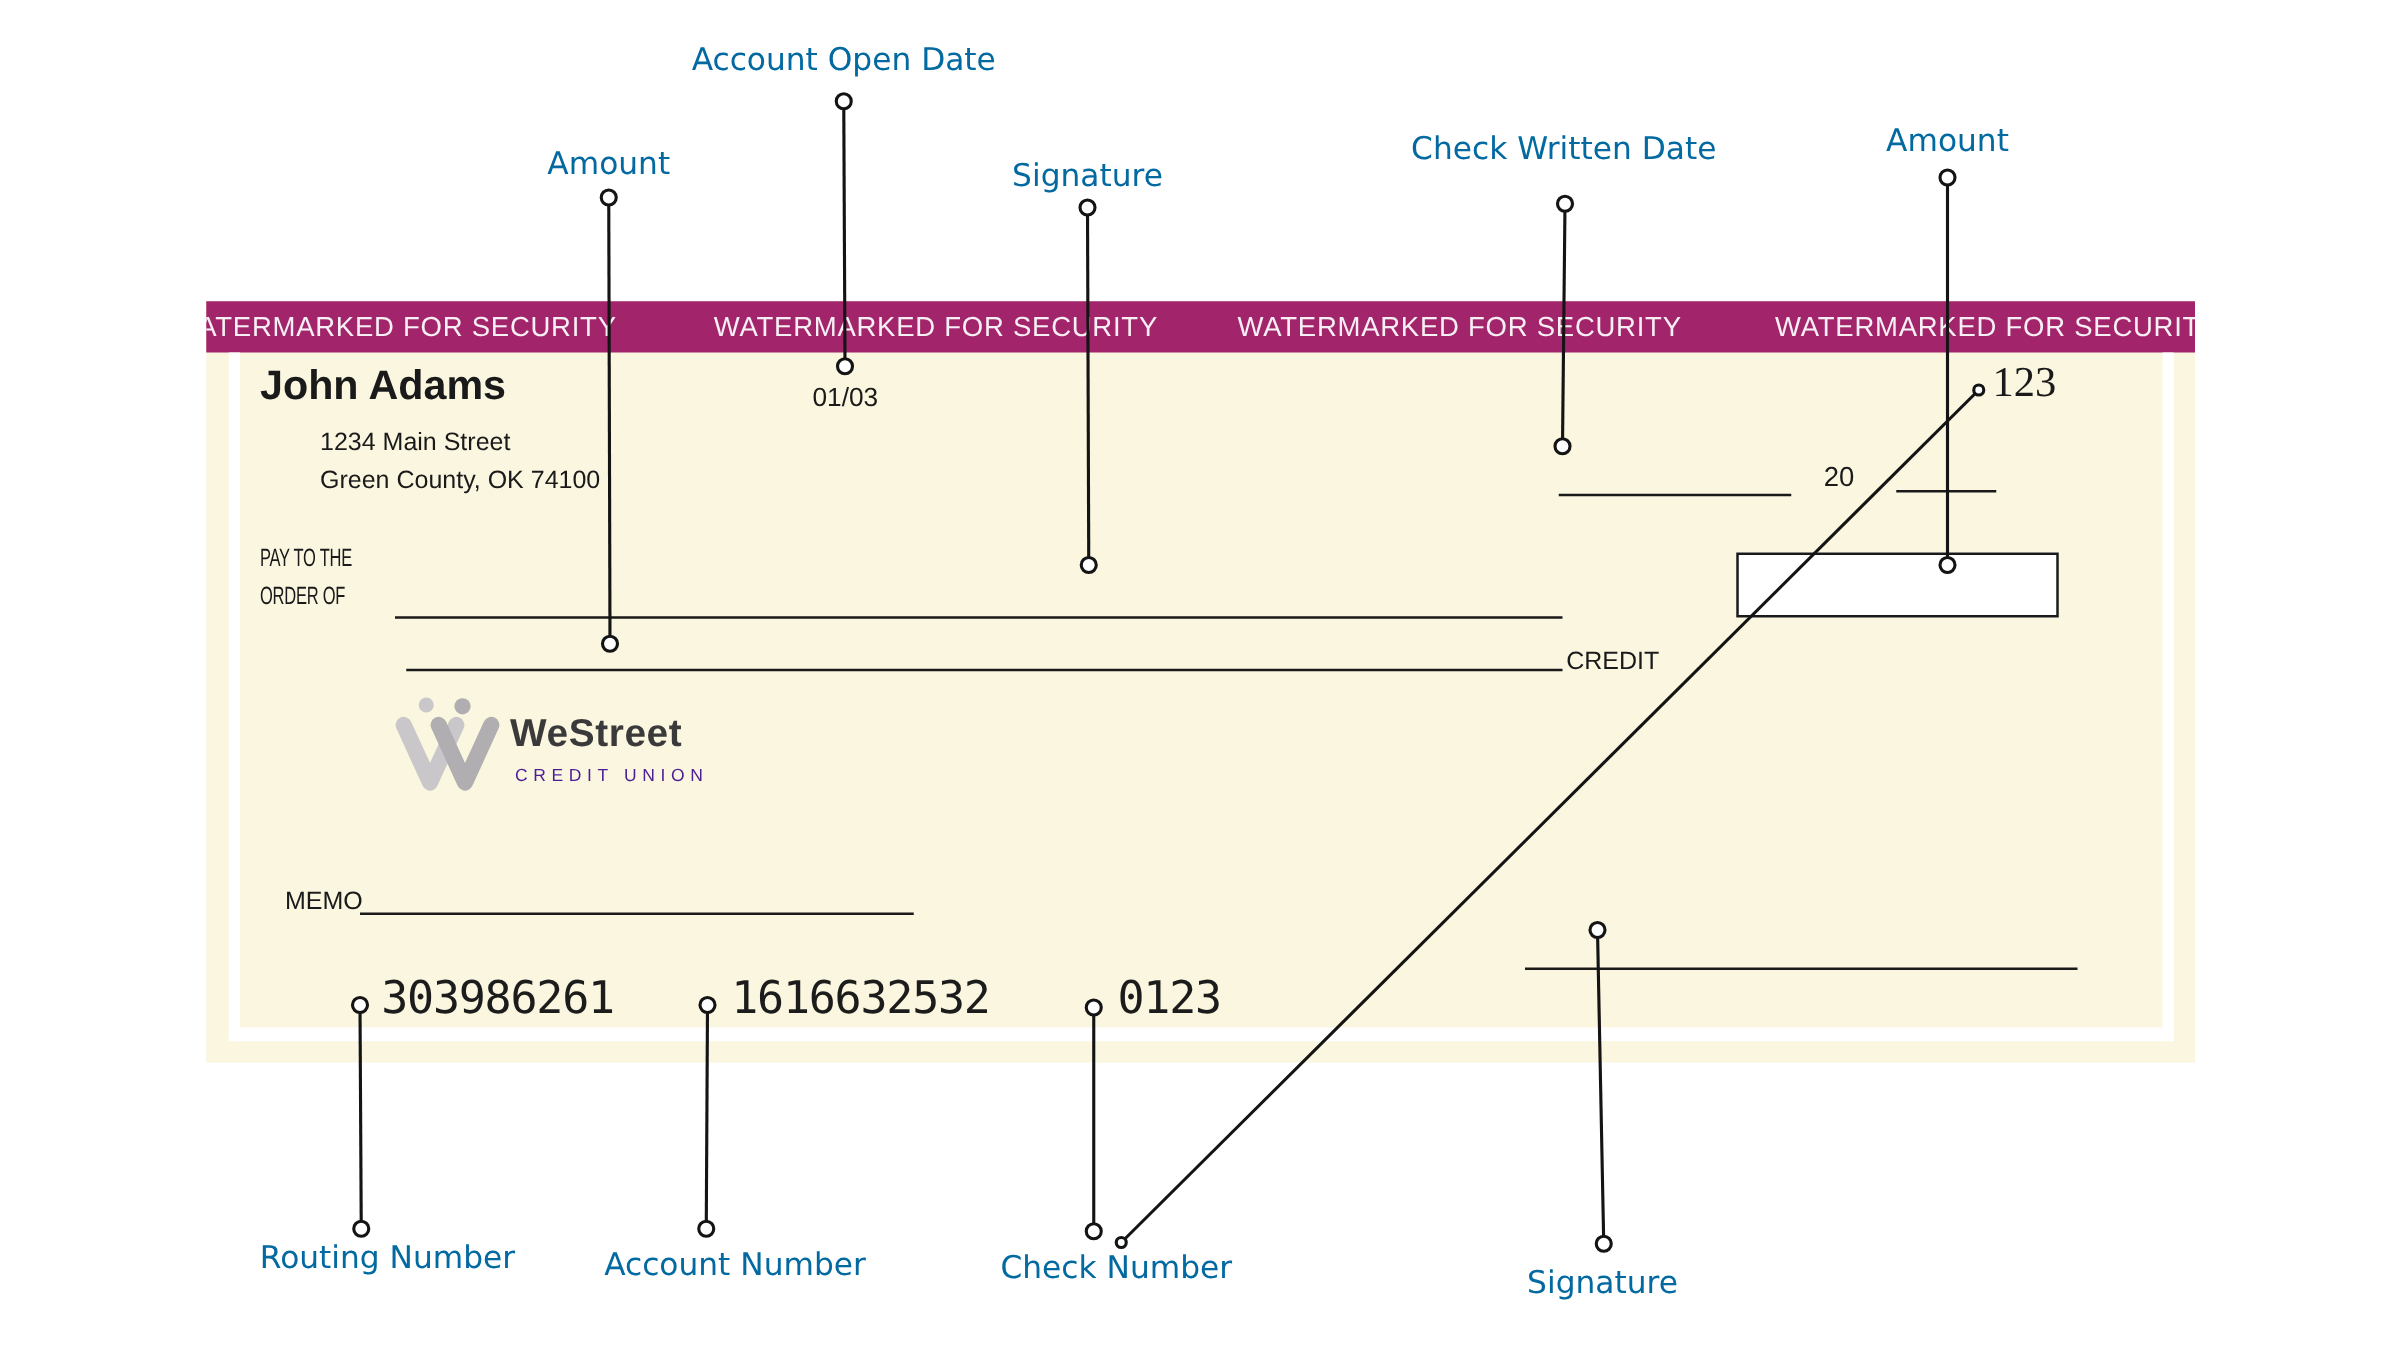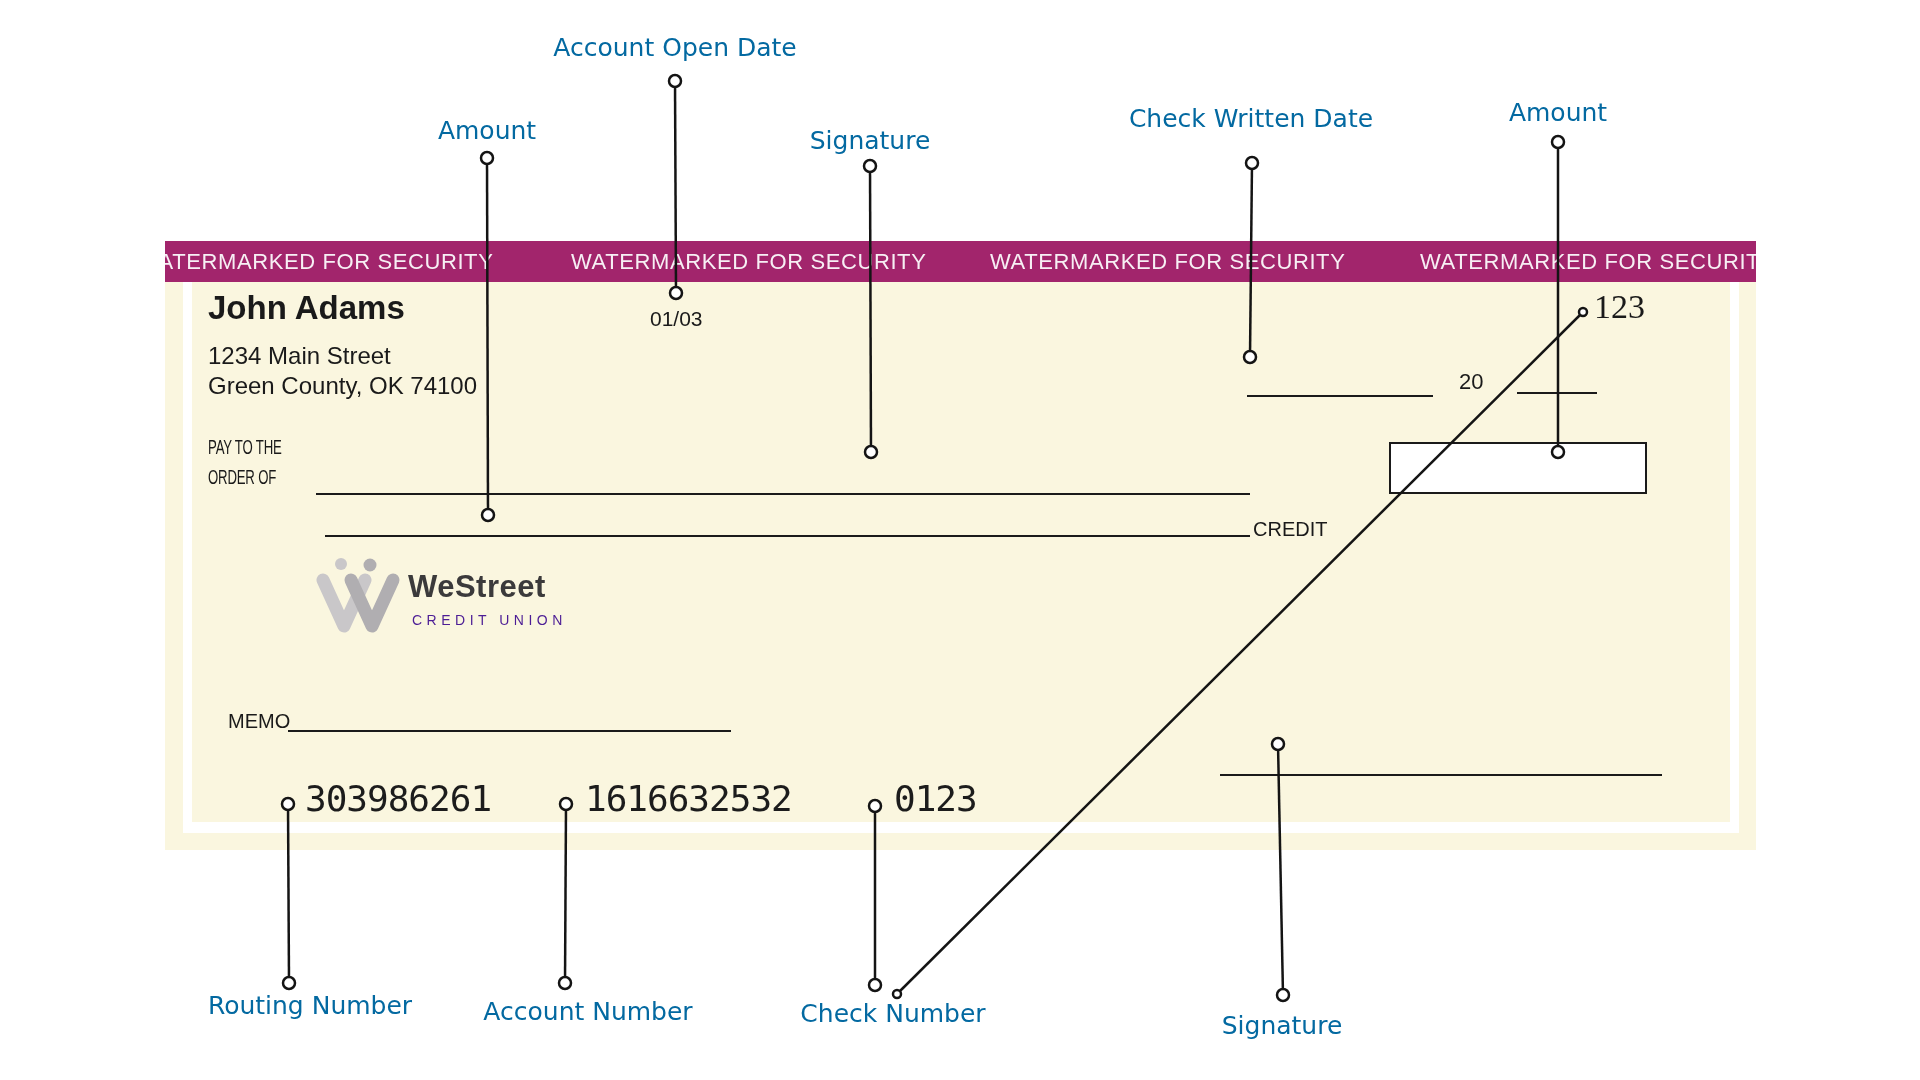--- a/index.html
+++ b/index.html
@@ -11,21 +11,21 @@
          background:var(--check-bg,#FAF6DF);}
   .banner{position:absolute;left:0;top:0;width:1591px;height:41px;
           background:var(--banner,#A2256C);overflow:hidden;}
   .banner span{position:absolute;top:8px;font-size:22px;letter-spacing:0.6px;
           color:#F7EFF4;white-space:nowrap;font-family:"Liberation Sans",sans-serif;}
   .inner-frame{position:absolute;left:18px;top:41px;width:1538px;height:540px;
           border-left:9px solid #fff;border-right:9px solid #fff;border-bottom:11px solid #fff;}
 
   .ctext{position:absolute;color:#1a1a1a;white-space:nowrap;line-height:1;}
   .holder-name{font-size:33px;font-weight:bold;}
-  .addr{font-size:24px;}
+  .addr{font-size:20px;margin-left:48px;}
   .smallcaps{font-size:20px;transform:scaleX(0.66);transform-origin:left top;letter-spacing:-0.3px;}
   .dollars{font-size:20px;}
   .hline{position:absolute;height:2px;background:#1a1a1a;}
   .amount-box{position:absolute;left:1224px;top:201px;width:258px;height:52px;
           background:#ffffff;border:2px solid #1a1a1a;box-sizing:border-box;}
   .micr{position:absolute;top:540px;font-family:"DejaVu Sans Mono",monospace;
           font-size:36px;letter-spacing:-1px;color:#1c1c1c;line-height:1;text-align:center;}
   .logo-name{position:absolute;left:243px;top:330px;font-size:31px;font-weight:bold;
           color:var(--logo-text,#3B3A3B);letter-spacing:0.5px;line-height:1;}
   .logo-tag{position:absolute;left:247px;top:372px;font-size:14px;letter-spacing:4.5px;

